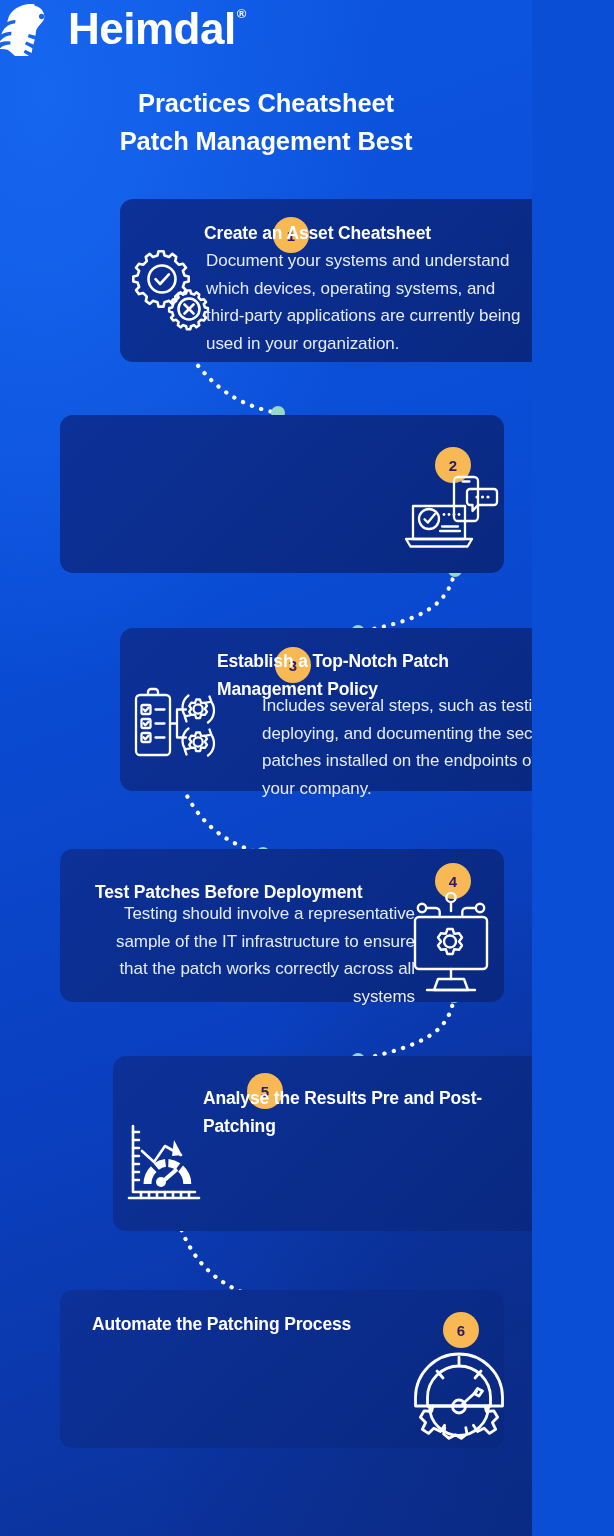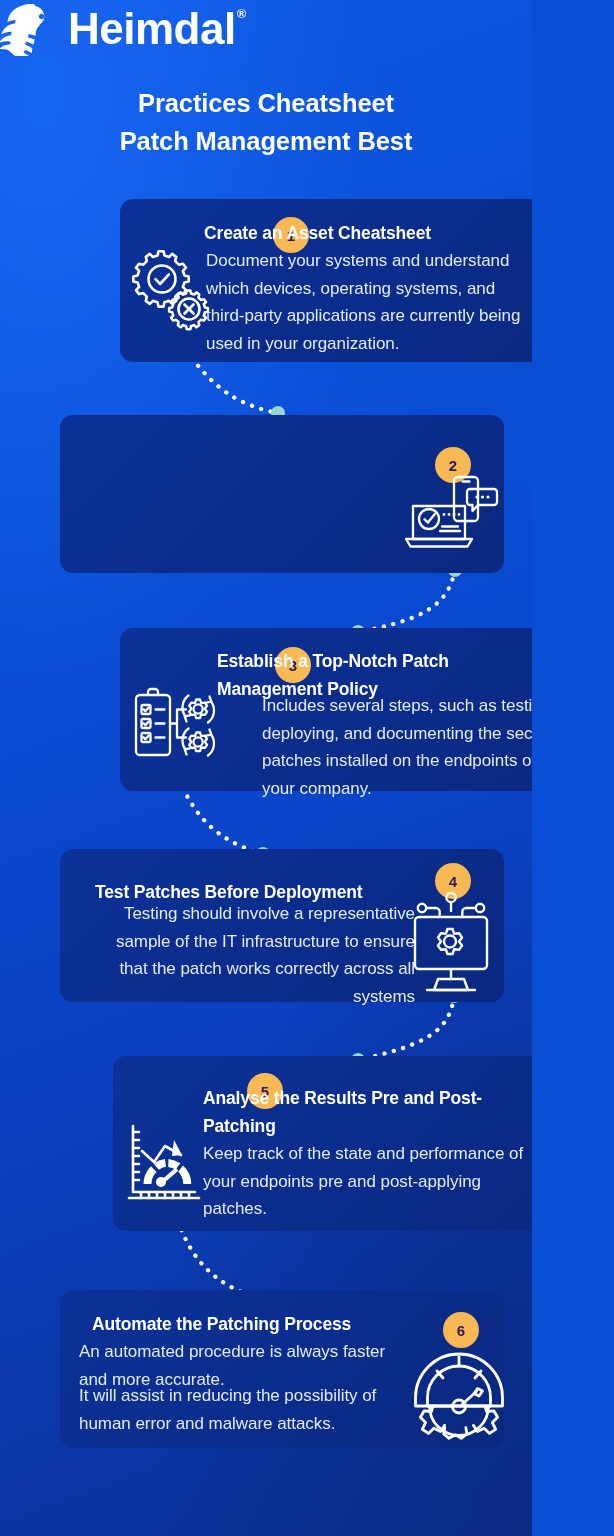--- a/index.html
+++ b/index.html
@@ -299,21 +299,20 @@
         <g fill="#ffffff">
           <path d="M32.5 66a25 25 0 0 1 7.4-17.7l5.6 5.6A17 17 0 0 0 40.5 66z"></path>
           <path d="M42.6 45.6a25 25 0 0 1 11.4-4.7l1 7.9a17 17 0 0 0-7.2 3z"></path>
           <path d="M57.5 40.9a25 25 0 0 1 11.8 4.3l-4.7 6.4a17 17 0 0 0-7.4-2.7z"></path>
           <path d="M72 47.4a25 25 0 0 1 8.3 18.6h-8a17 17 0 0 0-5.1-12.2z"></path>
           <circle cx="50" cy="64" r="5"></circle>
           <path d="M52.4 60.2l12.4-10.6 2.4 3.1-12.3 10.7z"></path>
         </g>
       </svg>
       <div class="card-title" style="left:90px; top:28px; width:330px;">Analyse the Results Pre and Post-Patching</div>
-      <div class="card-body" style="left:90px; top:84px; width:330px;">Keep track of the state and performance of your endpoints pre and post-applying patches.</div>
     </div>
   </div>
 
   <div class="card" style="left:60px; top:1290px; width:444px; height:158px; background:linear-gradient(135deg,#0c3198 0%,#0a2c8b 55%,#092880 100%);">
     <div class="card-inner">
       <div class="badge" style="left:383px; top:22px;">
         <span>6</span>
       </div>
       <svg class="card-icon" style="left:347px; top:58px; width:104px; height:104px;" viewBox="0 0 104 104">
         <g fill="none" stroke="#ffffff" stroke-width="2.8" stroke-linejoin="round" stroke-linecap="round">
@@ -323,18 +322,16 @@
           <path d="M22.5 58a29.5 29.5 0 0 0 59 0"></path>
           <path d="M69.5 43.5l-14 12.5"></path>
           <circle cx="52" cy="58.5" r="6.5"></circle>
           <path d="M70.5 40.5l5 2.5-3.5 5-5-2.5z"></path>
           <path d="M26 58l-1.4 5.5-7.4-0.7-3.8 6.5 5.2 5.3-3.3 6.7 6.2 4.1 5.3-5.2 6.7 3.3 4.1-6.2"></path>
           <path d="M78 58l1.4 5.5 7.4-0.7 3.8 6.5-5.2 5.3 3.3 6.7-6.2 4.1-5.3-5.2-6.7 3.3-4.1-6.2"></path>
           <path d="M37.8 79.6l-1.2 6.4 5.4 4.3 6.3-3.4 6 3.4 5.7-4.3-1.2-6.4"></path>
         </g>
       </svg>
       <div class="card-title" style="left:32px; top:20px; width:340px;">Automate the Patching Process</div>
-      <div class="card-body" style="left:19px; top:48px; width:336px;">An automated procedure is always faster and more accurate.</div>
-      <div class="card-body" style="left:19px; top:92px; width:336px;">It will assist in reducing the possibility of human error and malware attacks.</div>
     </div>
   </div>
 
 </div>
 
 </body></html>

